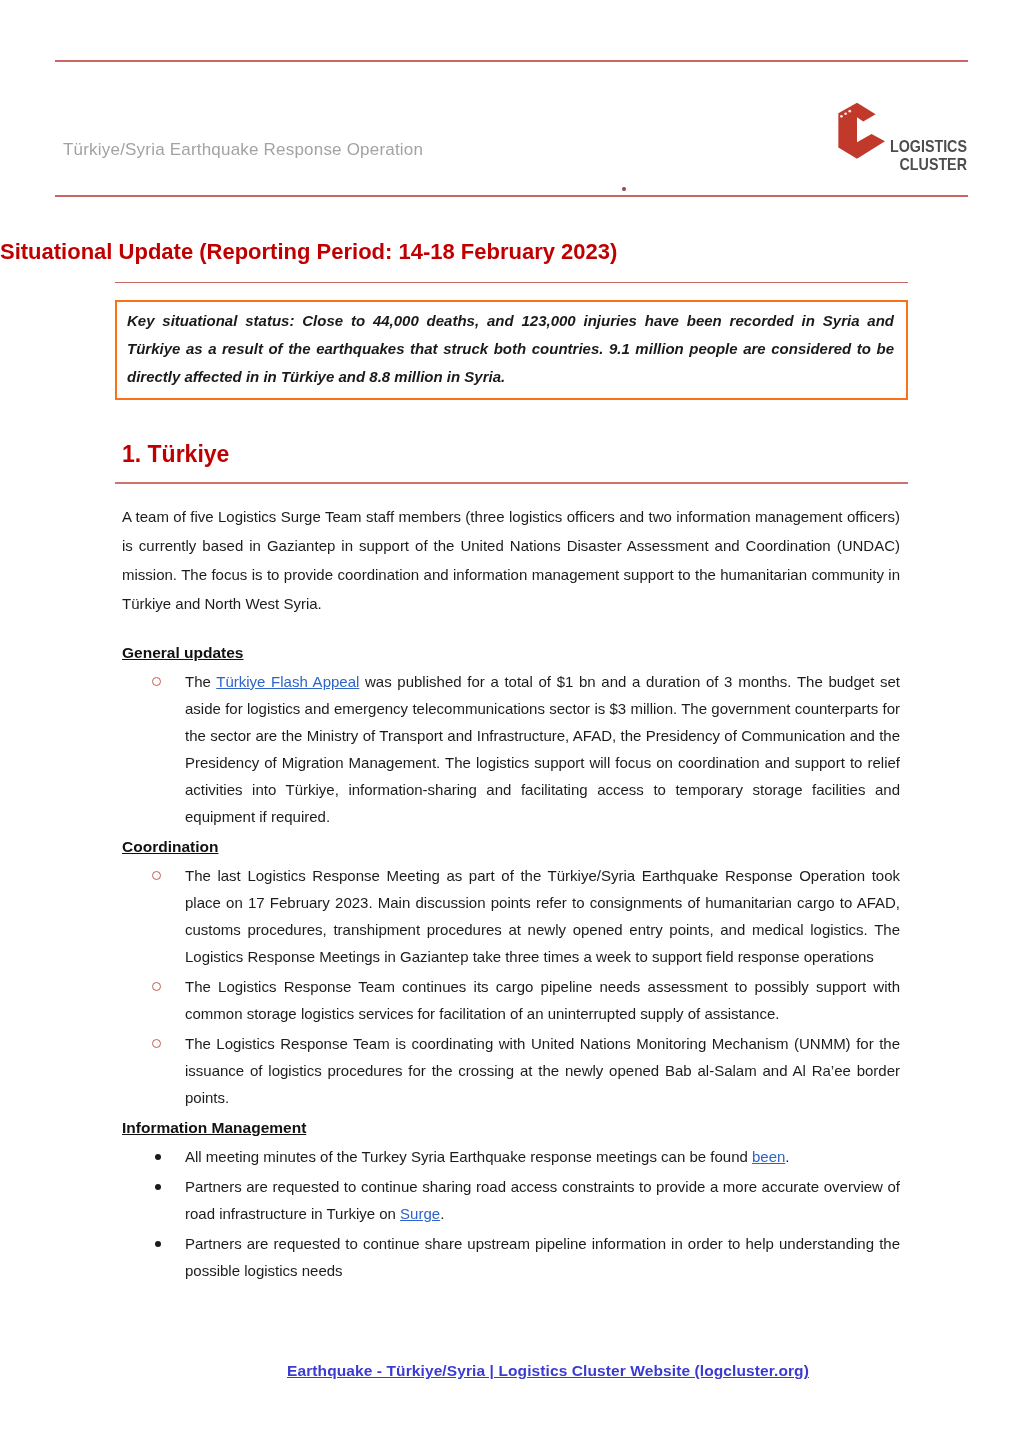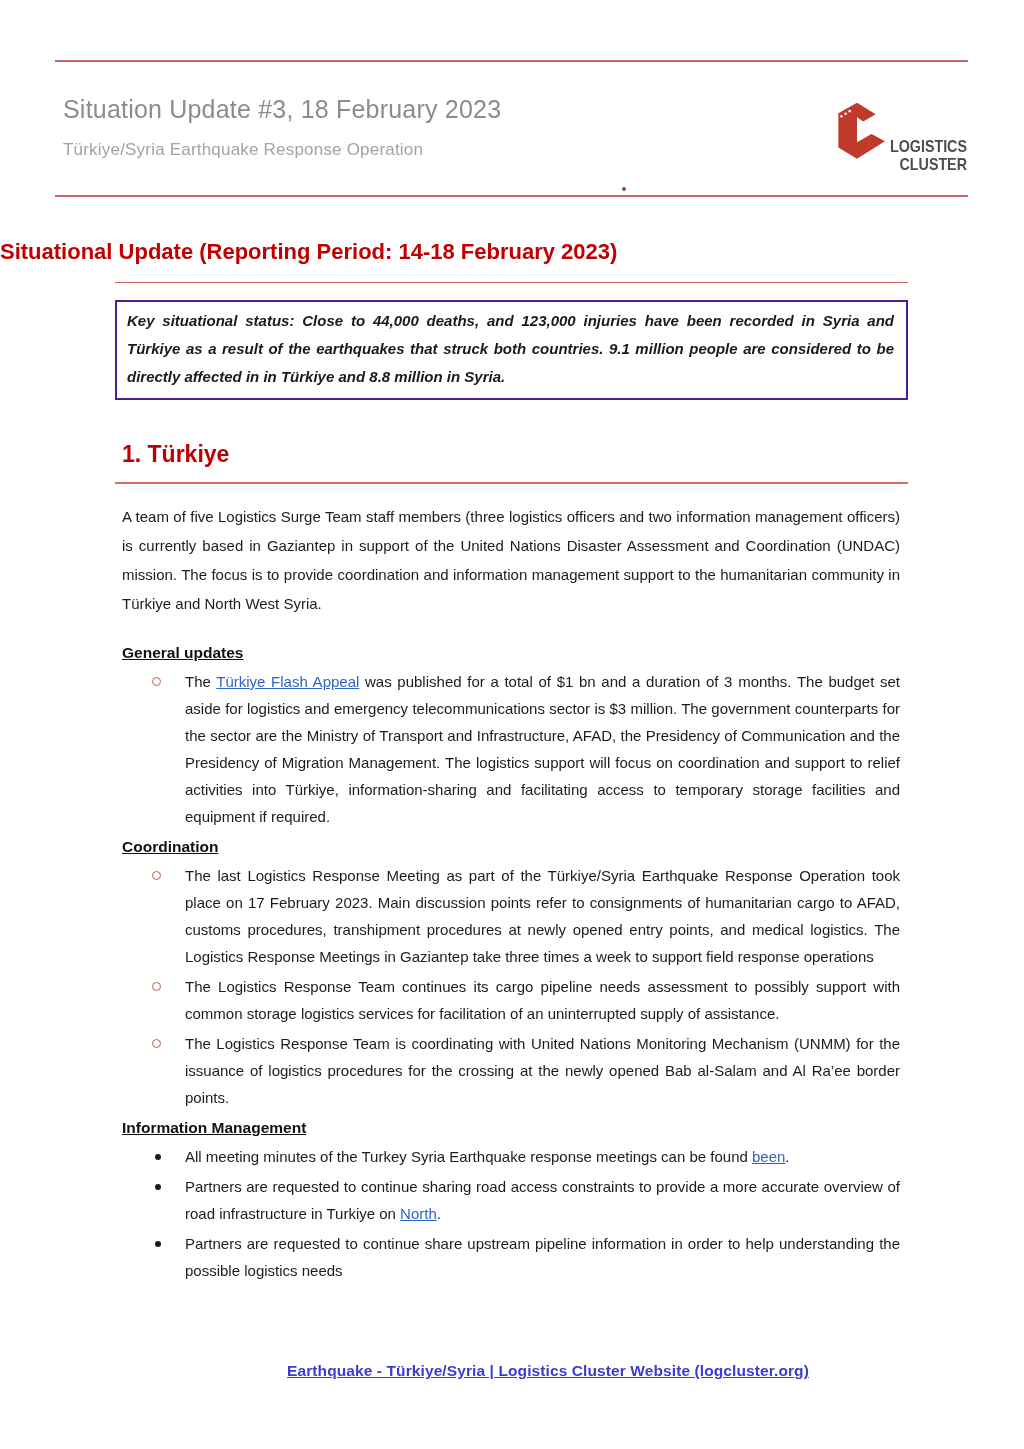--- a/index.html
+++ b/index.html
@@ -23,21 +23,21 @@
 
   .logo { position:absolute; left:828px; top:86px; width:132px; height:88px; display:flex; align-items:flex-end; }
   .logo svg { flex:0 0 auto; }
   .logo-text { margin-left:4px; text-align:right; font-weight:700; color:#4d4d4f; font-size:17px; line-height:18px; letter-spacing:0px; transform:scaleX(.84); transform-origin:left center; white-space:nowrap; }
 
   
   .doc-title { position:absolute; left:0; top:239px; width:100%; font-size:22px; font-weight:700; color:#c00000; }
   .title-rule { position:absolute; left:115px; top:282px; width:793px; height:1px; background:#ca6763; }
 
   
-  .key-box { position:absolute; left:115px; top:300px; width:793px; box-sizing:border-box; border:2px solid #4c1d95; padding:5px 12px 7px 10px; }
+  .key-box { position:absolute; left:115px; top:300px; width:793px; box-sizing:border-box; border:2px solid #f97316; padding:5px 12px 7px 10px; }
   .key-box p { margin:0; font-size:15px; font-weight:700; font-style:italic; line-height:28px; text-align:justify; color:#1a1a1a; }
 
   
   .sec-heading { position:absolute; left:122px; top:441px; font-size:23px; font-weight:700; color:#c00000; }
   .sec-rule { position:absolute; left:115px; top:482px; width:793px; height:2px; background:#d1706c; }
   .intro { position:absolute; left:122px; top:502px; width:778px; margin:0; font-size:15px; line-height:29px; text-align:justify; }
 
   .groups { position:absolute; left:122px; top:638px; width:778px; font-size:15px; }
   .group-heading { font-weight:700; text-decoration:underline; font-size:15.5px; color:#111; margin:6px 0 6px 0; }
   ul.blist { list-style:none; margin:6px 0 8px 0; padding:0; }
@@ -51,21 +51,20 @@
   .footer { position:absolute; left:0; top:1362px; width:100%; text-align:center;padding-left:36px; }
   .footer a { font-size:15.5px; font-weight:600; color:#3b3bd2; text-decoration:underline; cursor:pointer; letter-spacing:.1px; }
 </style>
 </head>
 <body>
 
 <div class="page">
 
   <div class="rule rule-top"></div>
 
-  <div class="hdr-title">Situation Update #3, 18 February 2023</div>
   <div class="hdr-subtitle">Türkiye/Syria Earthquake Response Operation</div>
 
   <div class="logo">
     <svg width="58" height="76" viewBox="0 0 56 72" aria-hidden="true">
       <path d="M10,14 L28,4 L46,15 L34,22 L28,18 L28,42 L42,34 L55,41 L28,58 L10,47 Z" fill="#c0392b"></path>
       <circle cx="13" cy="17" r="1.3" fill="#ffffff" opacity="0.9"></circle>
       <circle cx="17" cy="14.5" r="1.3" fill="#ffffff" opacity="0.9"></circle>
       <circle cx="21" cy="12" r="1.3" fill="#ffffff" opacity="0.9"></circle>
     </svg>
     <div class="logo-text">
@@ -116,21 +115,21 @@
     </ul>
 
     <div class="group-heading">Information Management</div>
     <ul class="blist">
       <li>
         <span class="marker disc"></span>
         <span><span>All meeting minutes of the Turkey Syria Earthquake response meetings can be found </span><a class="link">been</a><span>.</span></span>
       </li>
       <li>
         <span class="marker disc"></span>
-        <span><span>Partners are requested to continue sharing road access constraints to provide a more accurate overview of road infrastructure in Turkiye on </span><a class="link">North</a><span>.</span></span>
+        <span><span>Partners are requested to continue sharing road access constraints to provide a more accurate overview of road infrastructure in Turkiye on </span><a class="link">Surge</a><span>.</span></span>
       </li>
       <li>
         <span class="marker disc"></span>
         <span>Partners are requested to continue share upstream pipeline information in order to help understanding the possible logistics needs</span>
       </li>
     </ul>
 
   </div>
 
   <div class="footer">

